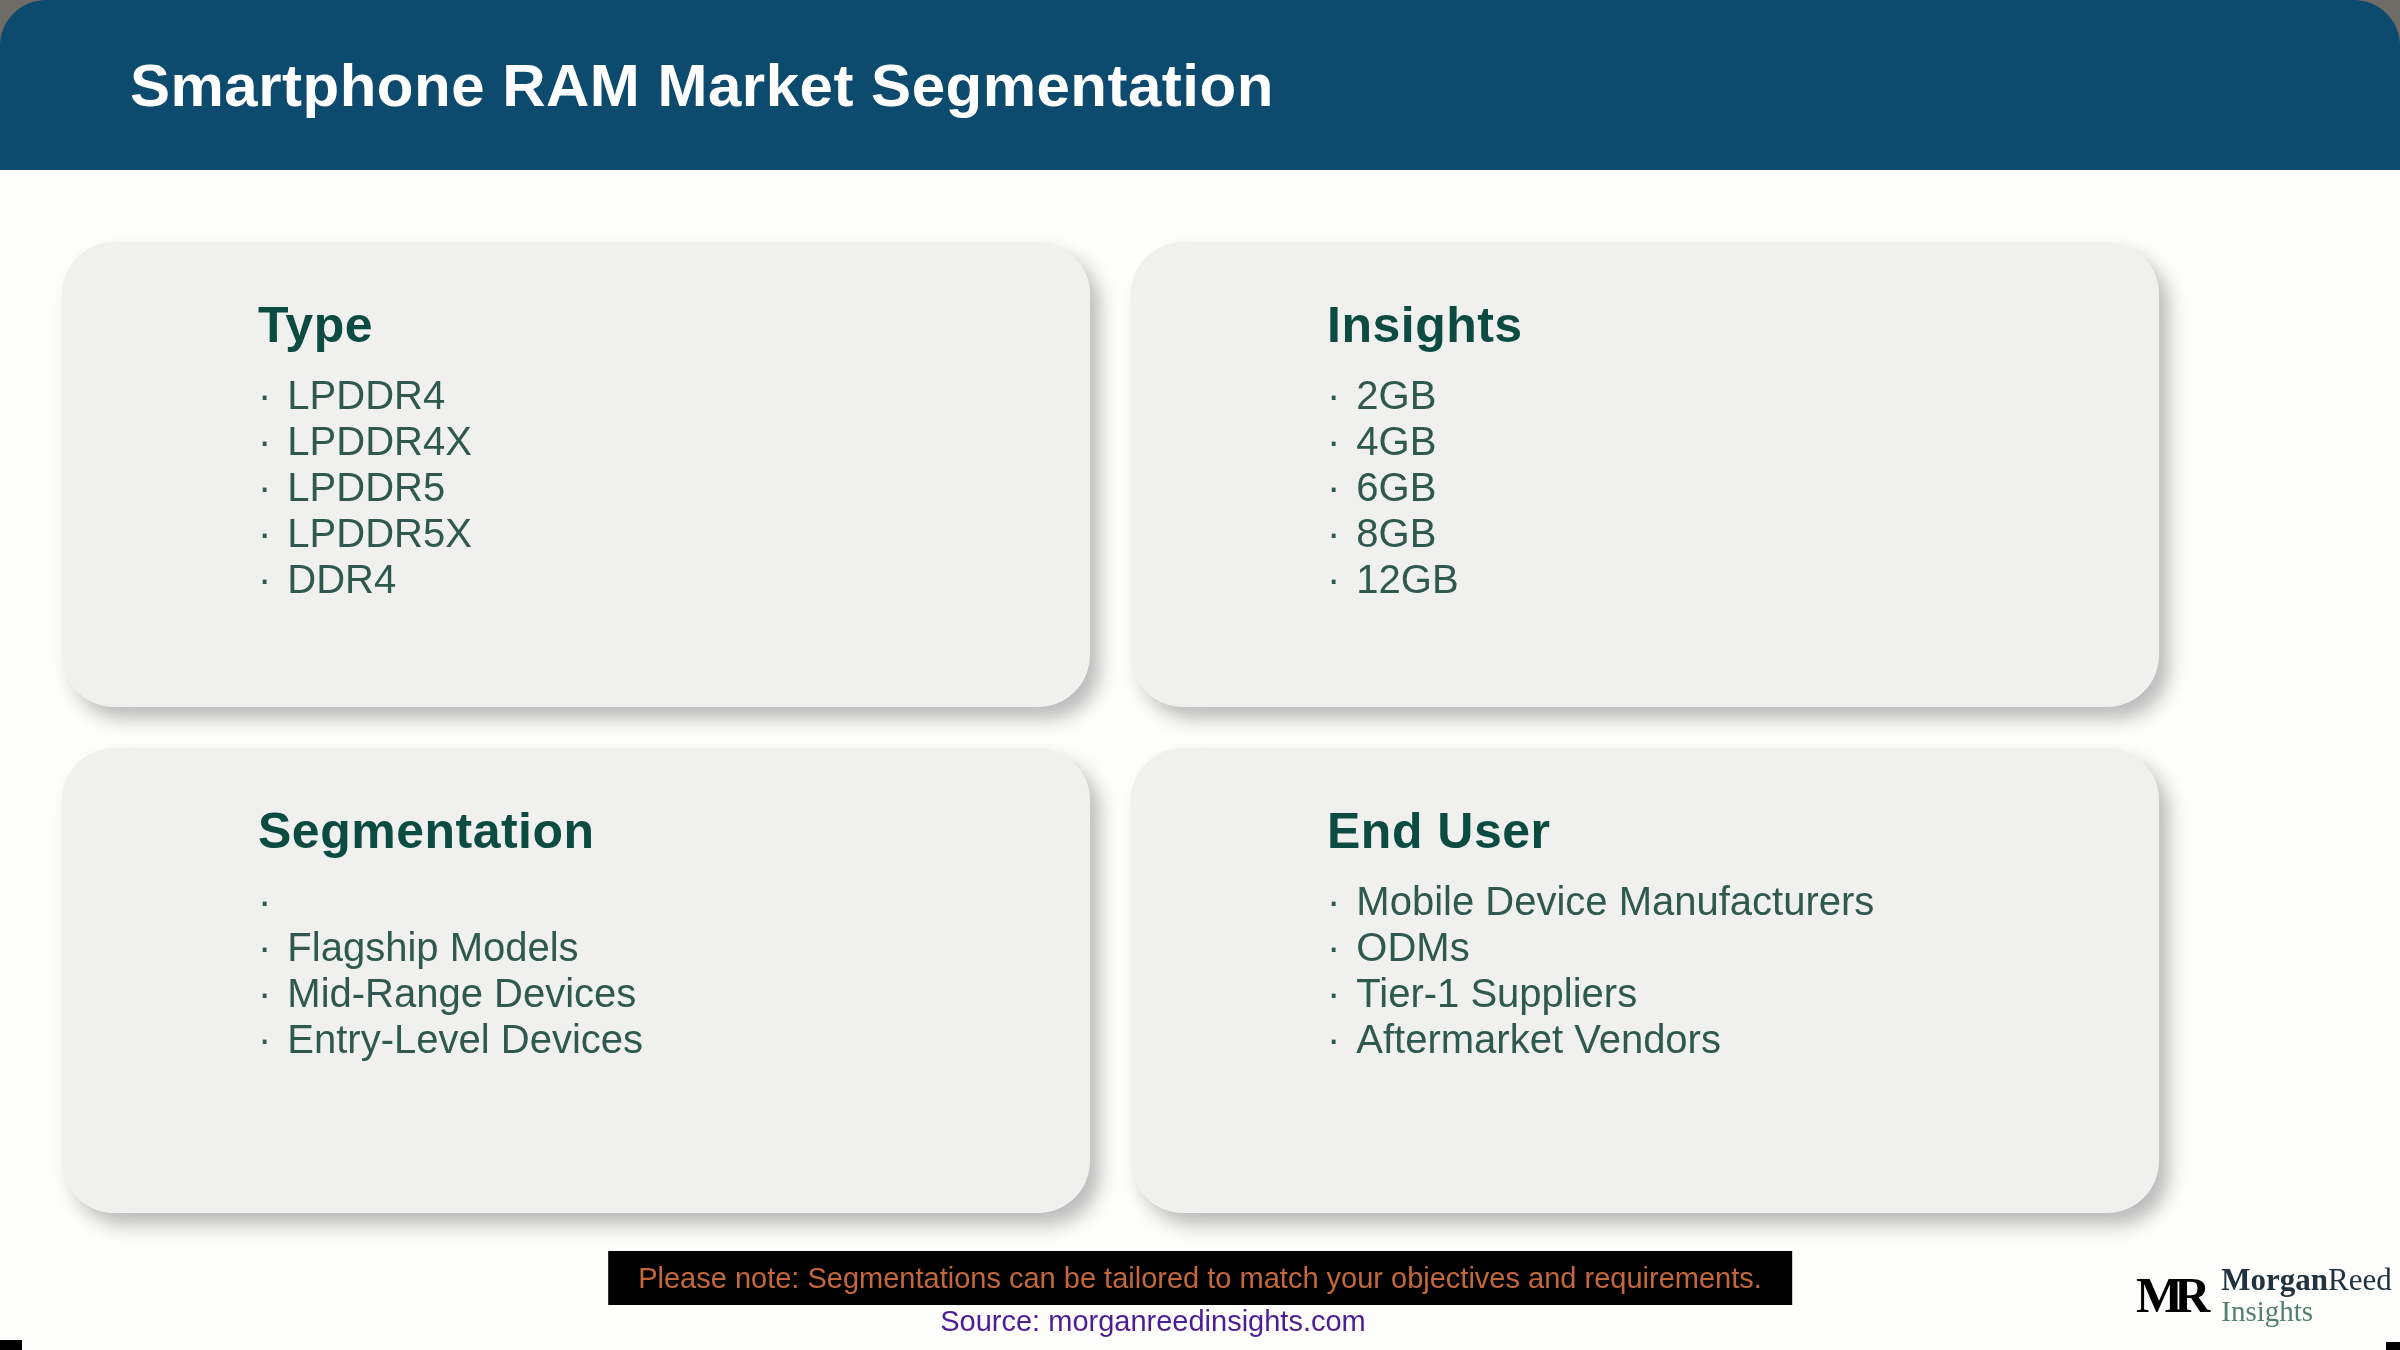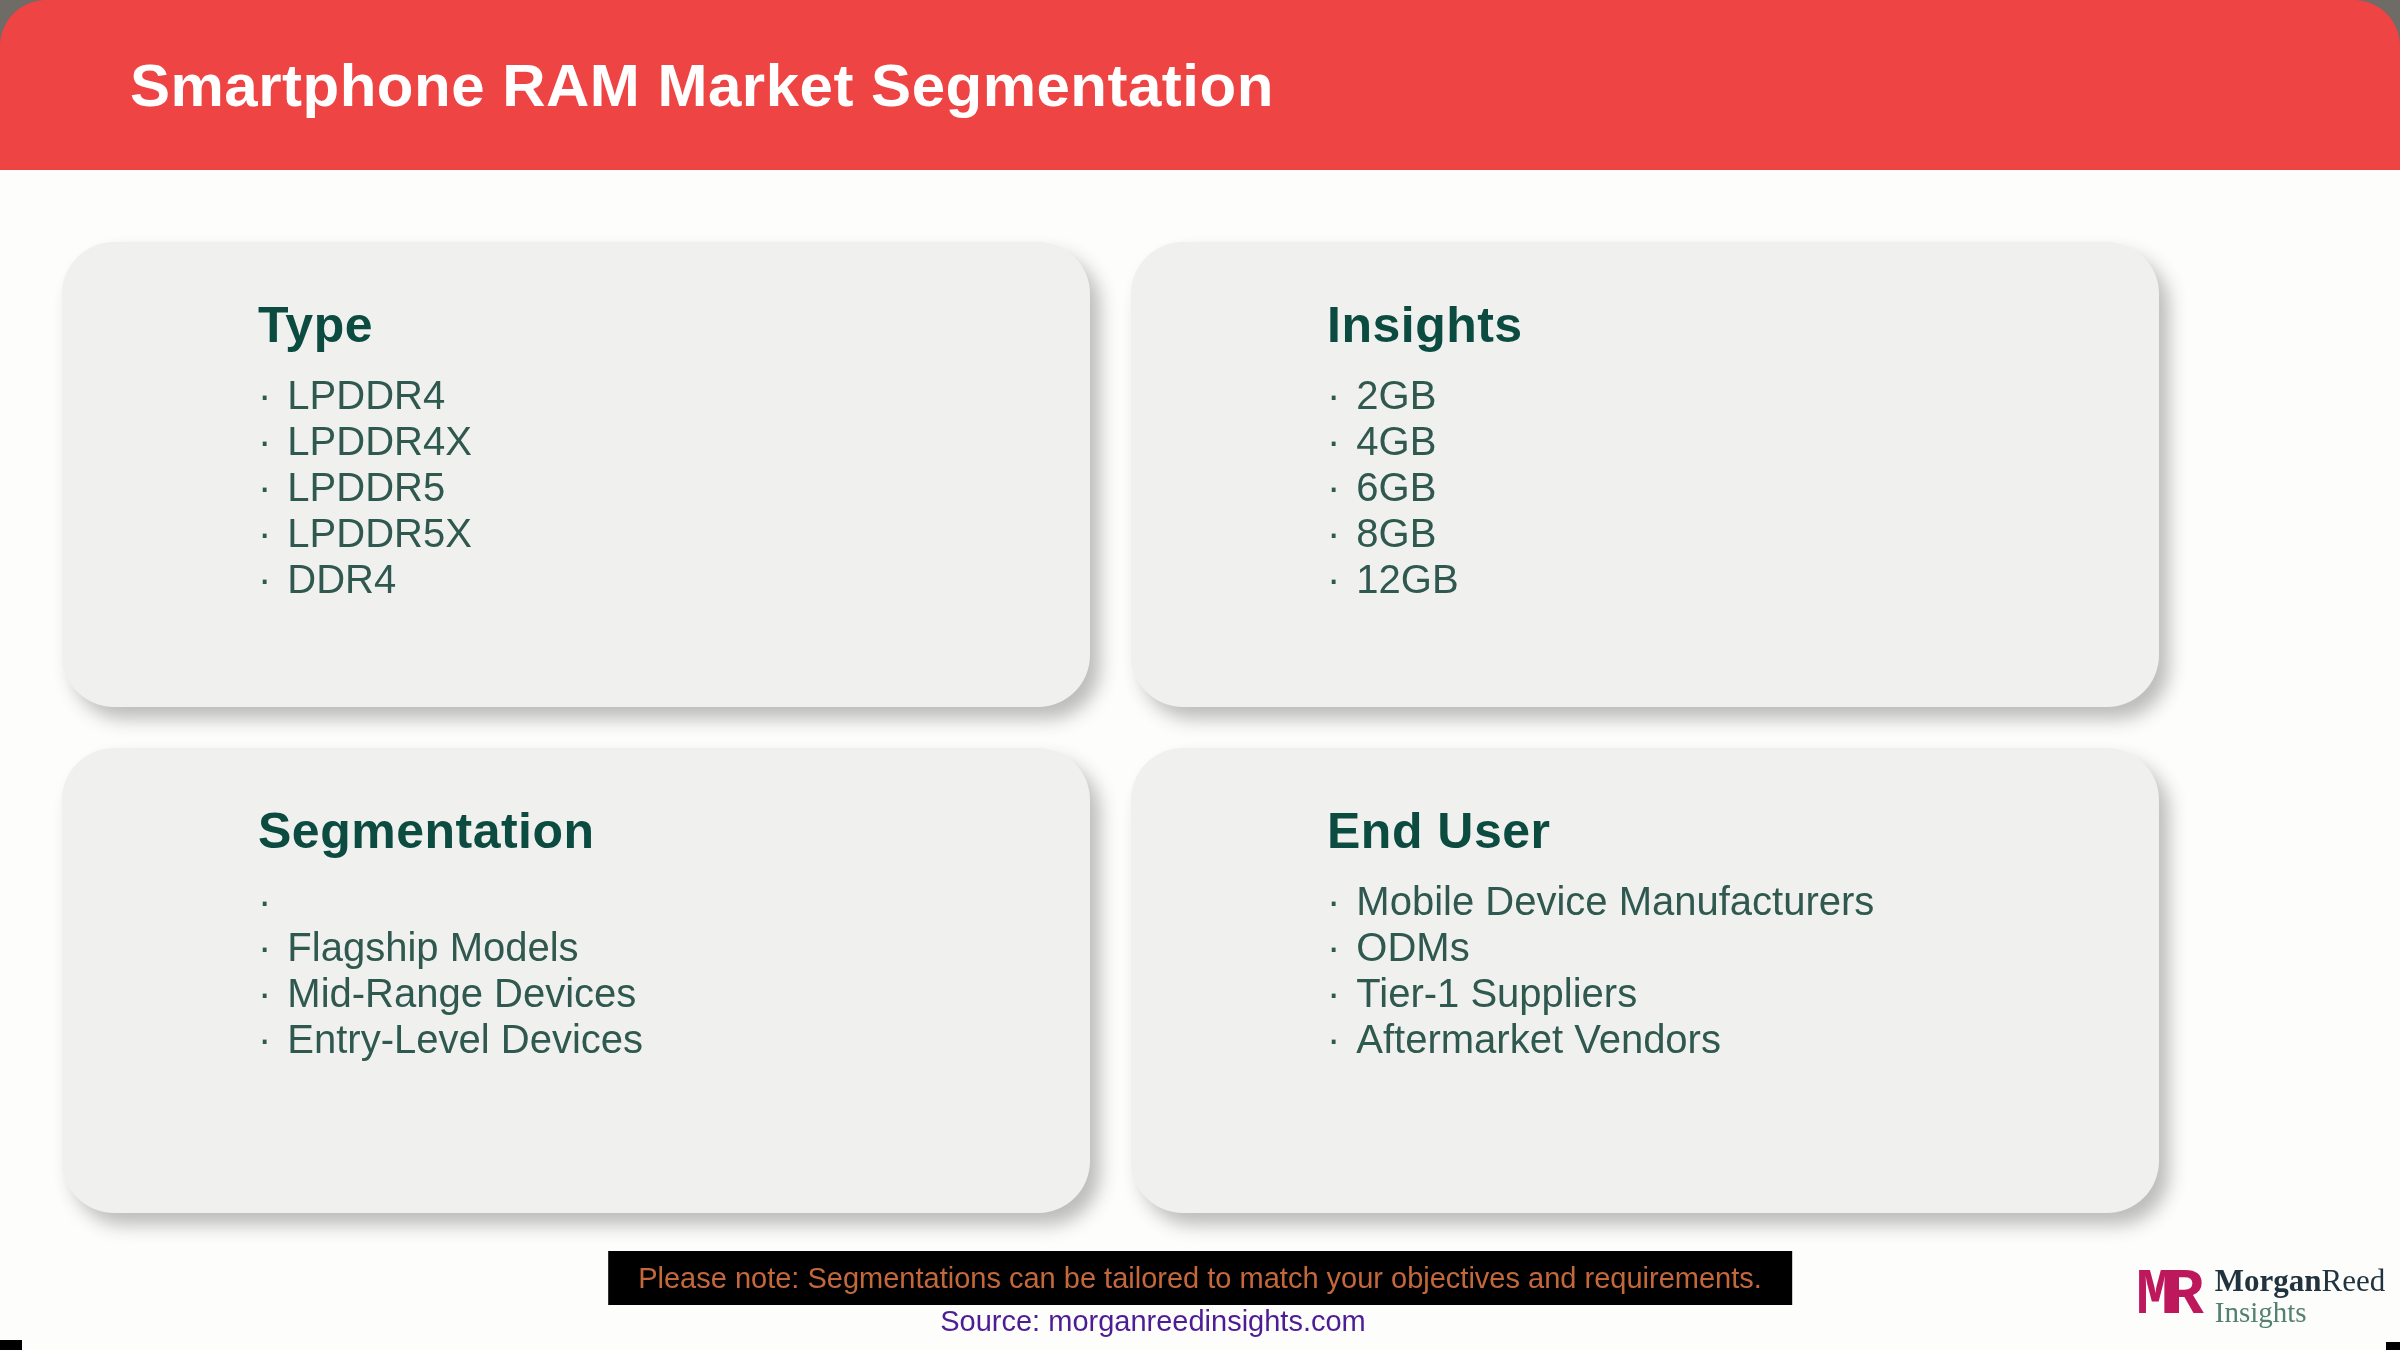--- a/index.html
+++ b/index.html
@@ -8,21 +8,21 @@
     background:#FDFDFC; font-family:"Liberation Sans", sans-serif;
   }
 
   
   .header-backdrop {
     position:absolute; top:0; left:0; width:2400px; height:170px;
     background:#6F6B67;
   }
   .header {
     position:absolute; top:0; left:0; width:2400px; height:170px;
-    background:#ef4444; border-radius:46px 46px 0 0;
+    background:#0c4a6e; border-radius:46px 46px 0 0;
     display:flex; align-items:center; box-sizing:border-box;
   }
   .header-title {
     margin:0 0 0 130px; color:#FFFFFF; font-size:60px; font-weight:700;
     letter-spacing:0.5px;
   }
 
   
   .cards {
     position:absolute; top:242px; left:62px; width:2174px;
@@ -55,22 +55,22 @@
     position:absolute; top:1305px; left:0; width:2306px; text-align:center;
     font-size:29px; color:#4c1d95;
   }
 
   
   .logo {
     position:absolute; left:2136px; top:1264px;
     display:flex; align-items:center;
   }
   .monogram {
-    font-family:Liberation Mono, monospace; font-weight:800; font-size:64px;
-    letter-spacing:-9px; color:#be185d; line-height:1; padding-right:20px;
+    font-family:Liberation Serif, serif; font-weight:800; font-size:50px;
+    letter-spacing:-9px; color:#000000; line-height:1; padding-right:20px;
   }
   .logo-text { font-family:"Liberation Serif", serif; line-height:1.04; }
   .logo-name { font-size:31px; color:#20333F; }
   .logo-name .primary { font-weight:700; }
   .logo-name .secondary { font-weight:400; }
   .logo-sub { font-size:29px; color:#528170; }
 
   
   .mark-bl { position:absolute; left:0; top:1340px; width:22px; height:10px; background:#000; }
   .mark-br { position:absolute; left:2386px; top:1342px; width:14px; height:8px; background:#000; }

